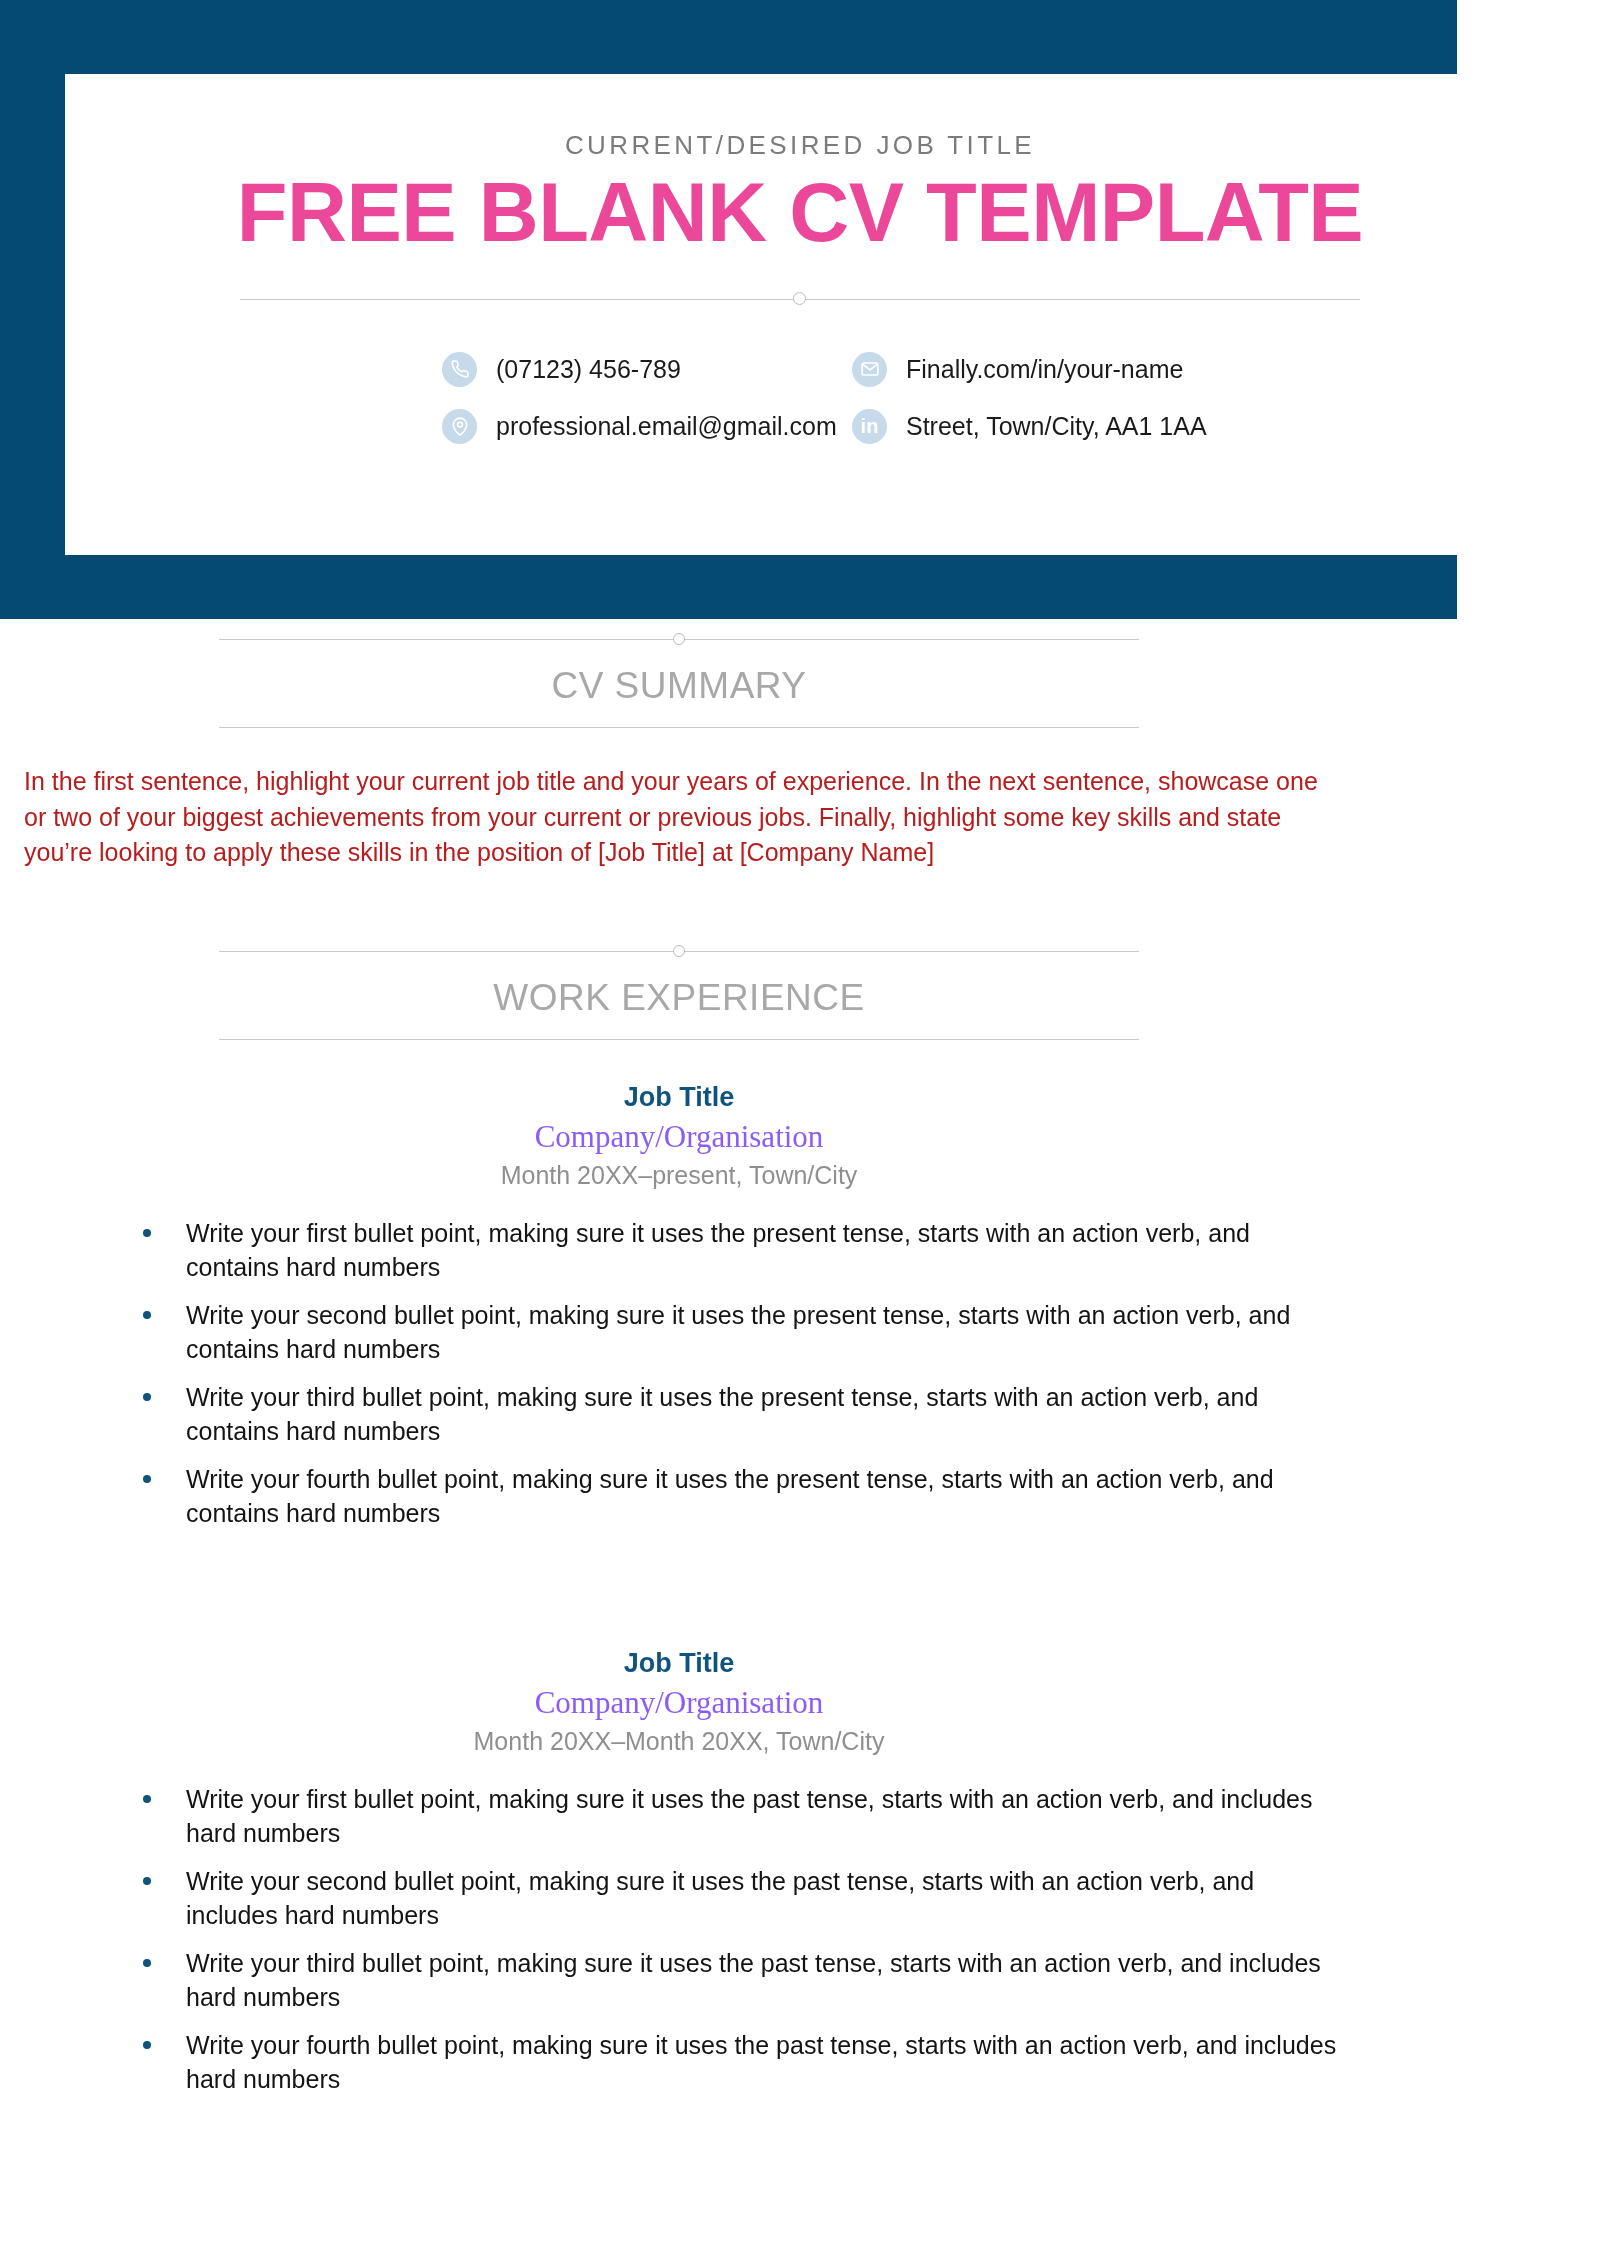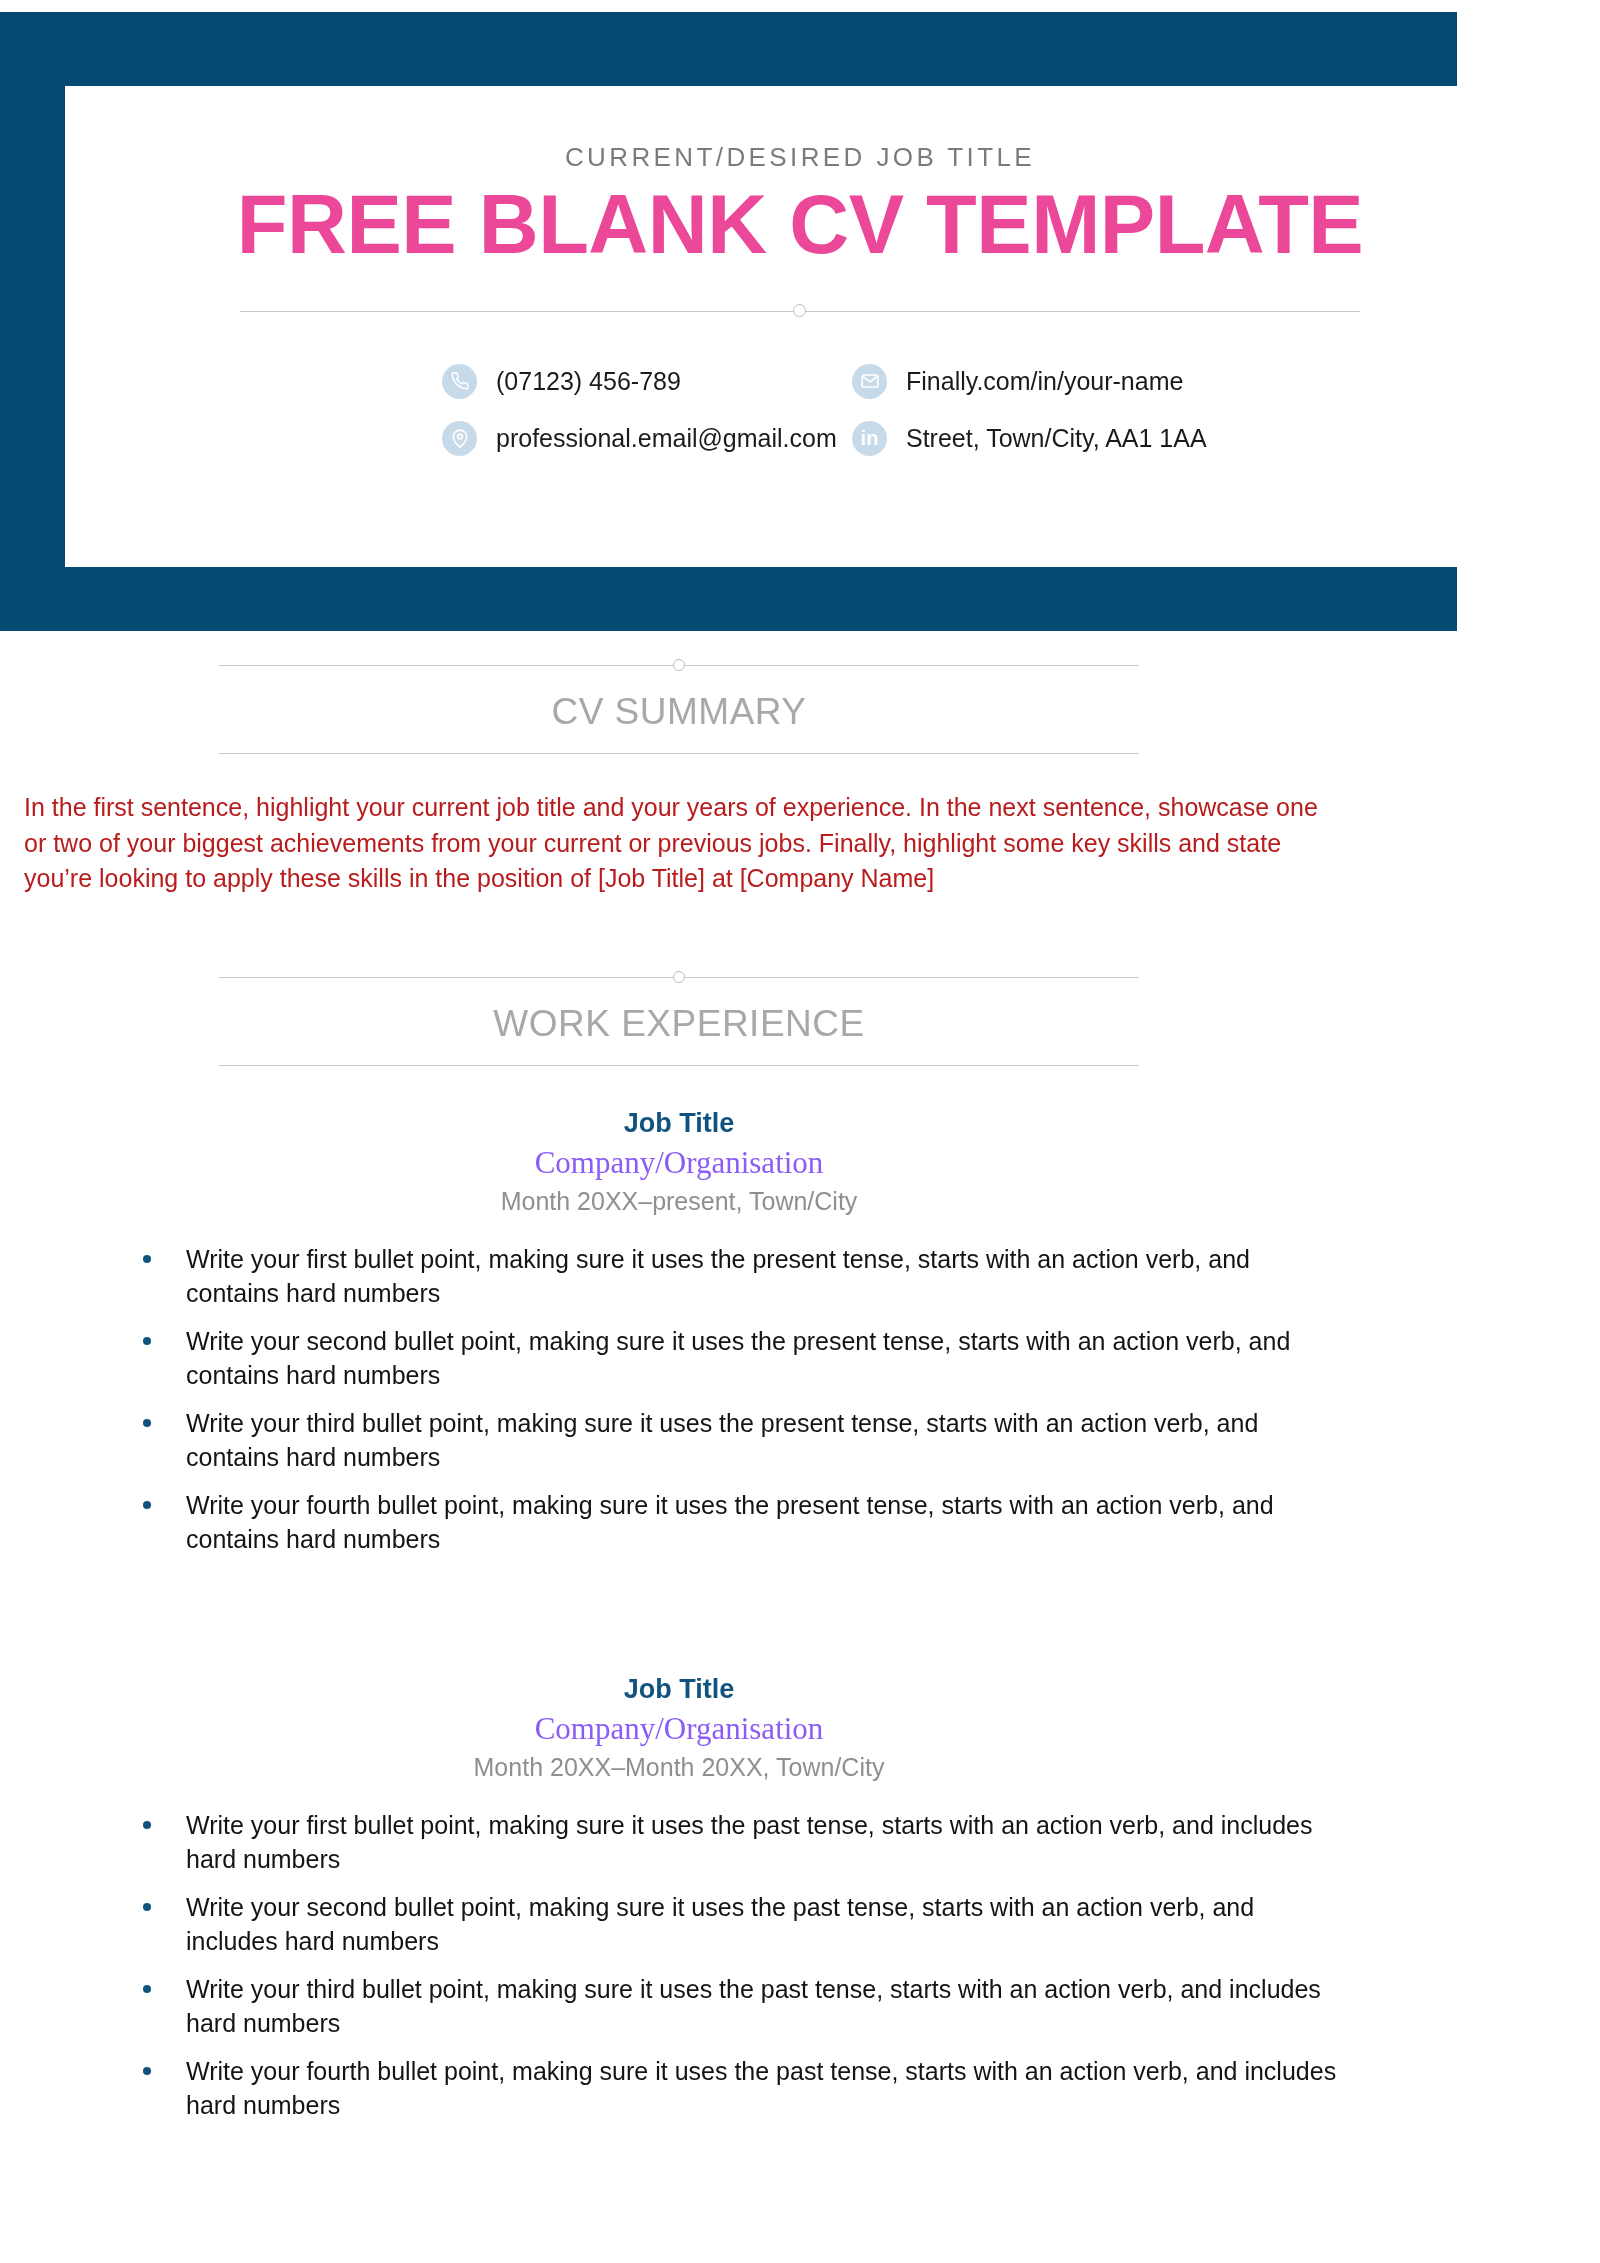--- a/index.html
+++ b/index.html
@@ -17,21 +17,20 @@
   }
 
   
   .header-band {
     position: absolute;
     left: 0;
     top: 0;
     width: 1457px;
     height: 619px;
     background: #054a73;
-    margin-top: 12px;
   }
   .header-card {
     position: absolute;
     left: 65px;
     top: 74px;
     width: 1470px;
     height: 481px;
     background: #ffffff;
     box-sizing: border-box;
   }
@@ -125,21 +124,21 @@
     font-weight: 700;
     color: #ffffff;
     line-height: 1;
     font-family: "Liberation Sans", sans-serif;
   }
 
   
   .body-area {
     position: absolute;
     left: 0;
-    top: 619px;
+    top: 593px;
     width: 1358px;
   }
 
   
   .section-head {
     width: 920px;
     margin: 0 auto;
     padding-top: 40px;
   }
   .section-head .top-rule {

